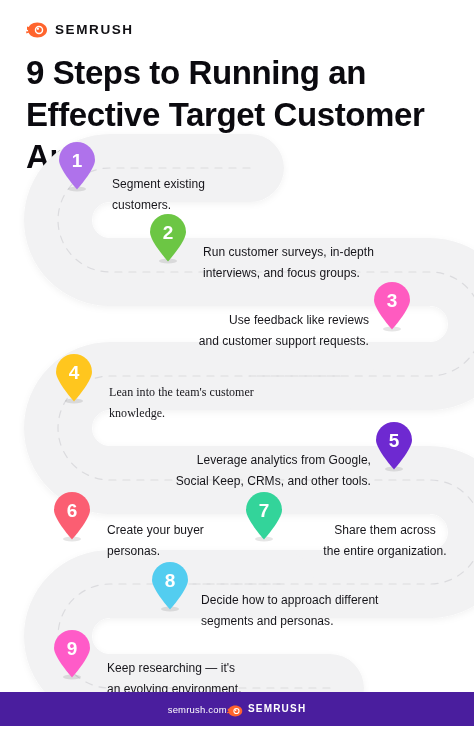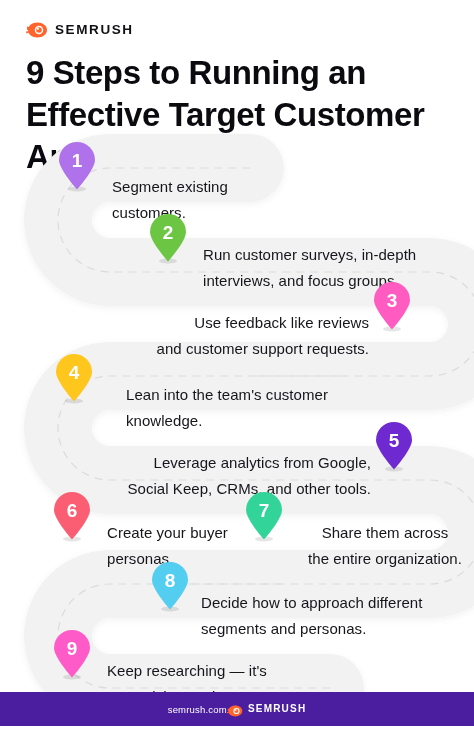--- a/index.html
+++ b/index.html
@@ -88,21 +88,21 @@
     align-items: center;
     justify-content: center;
     font-size: 19px;
     font-weight: bold;
     color: #ffffff;
     line-height: 1;
     pointer-events: none;
   }
   .step-text {
     position: absolute;
-    font-size: 15px;
+    font-size: 12px;
     line-height: 1.72;
     color: #16151a;
     white-space: pre-line;
     letter-spacing: 0.05px;
   }
   .step-text.right-align {
     text-align: right;
   }
 
   
@@ -220,21 +220,21 @@
     </div>
 
     <div class="step" style="left:53px; top:351px;">
       <div class="pin">
         <svg width="42" height="54" viewBox="0 0 42 54">
           <ellipse cx="21" cy="50" rx="9" ry="2.6" fill="#000000" opacity="0.10"></ellipse>
           <path d="M21 50.5 C21 50.5 3 30.5 3 21 A18 18 0 1 1 39 21 C39 30.5 21 50.5 21 50.5 Z" fill="#FFC61E"></path>
         </svg>
         <div class="pin-num">4</div>
       </div>
-      <div class="step-text" style="left:73px; top:31px; width:230px;">Lean into the team's customer
+      <div class="step-text" style="left:56px; top:31px; width:230px;font-family:Liberation Serif, serif;">Lean into the team's customer
 knowledge.</div>
     </div>
 
     <div class="step" style="left:373px; top:419px;">
       <div class="pin">
         <svg width="42" height="54" viewBox="0 0 42 54">
           <ellipse cx="21" cy="50" rx="9" ry="2.6" fill="#000000" opacity="0.10"></ellipse>
           <path d="M21 50.5 C21 50.5 3 30.5 3 21 A18 18 0 1 1 39 21 C39 30.5 21 50.5 21 50.5 Z" fill="#6E29D1"></path>
         </svg>
         <div class="pin-num">5</div>

